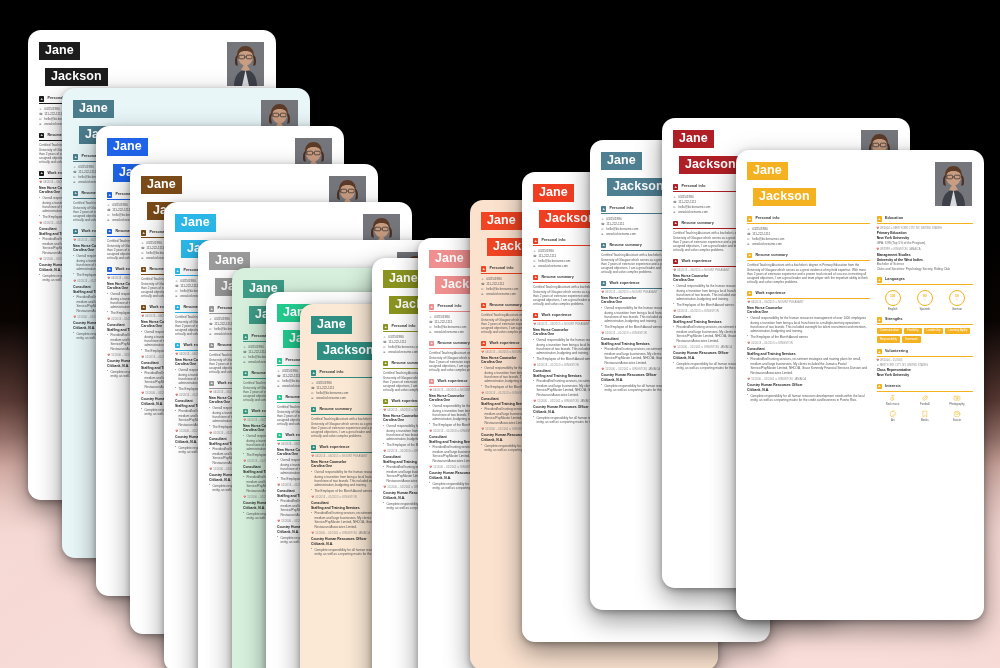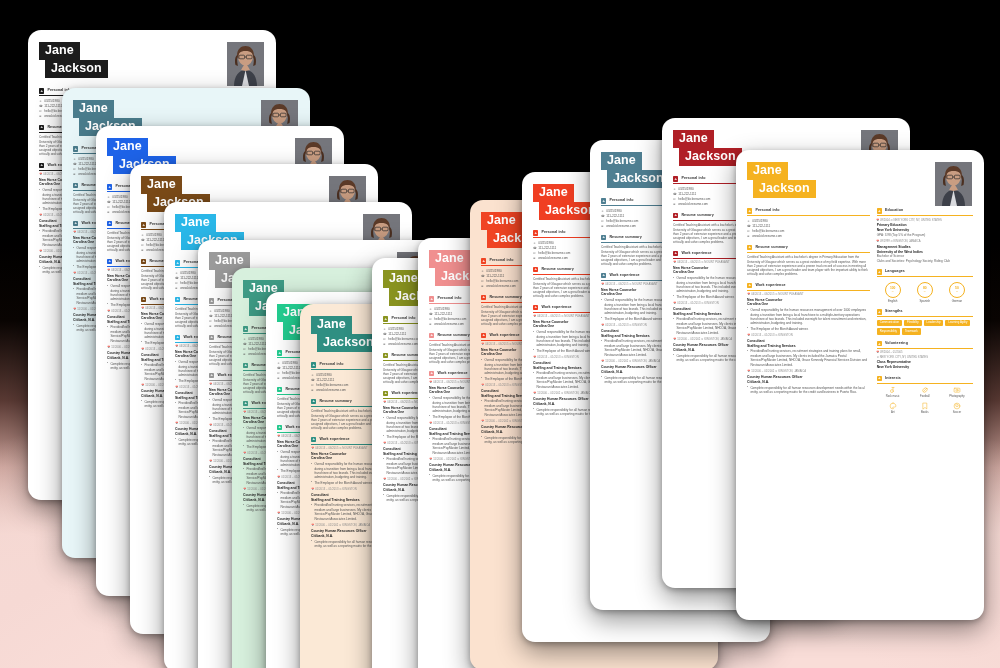--- a/index.html
+++ b/index.html
@@ -44,21 +44,21 @@
   .name-wrap { margin-bottom: 10px; }
   .nm {
     display: inline-block;
     font-size: 12.5px;
     font-weight: bold;
     color: #fff;
     padding: 2px 6px 3px 6px;
     letter-spacing: .1px;
     line-height: 1.05;
   }
-  .nm.second { margin-top: 0; margin-left: 6px; }
+  .nm.second { margin-top: 8px; margin-left: 6px; }
 
   .photo {
     position: absolute;
     right: 12px; top: 12px;
     width: 37px; height: 44px;
     overflow: hidden;
     background: #6e6f75;
   }
 
   

